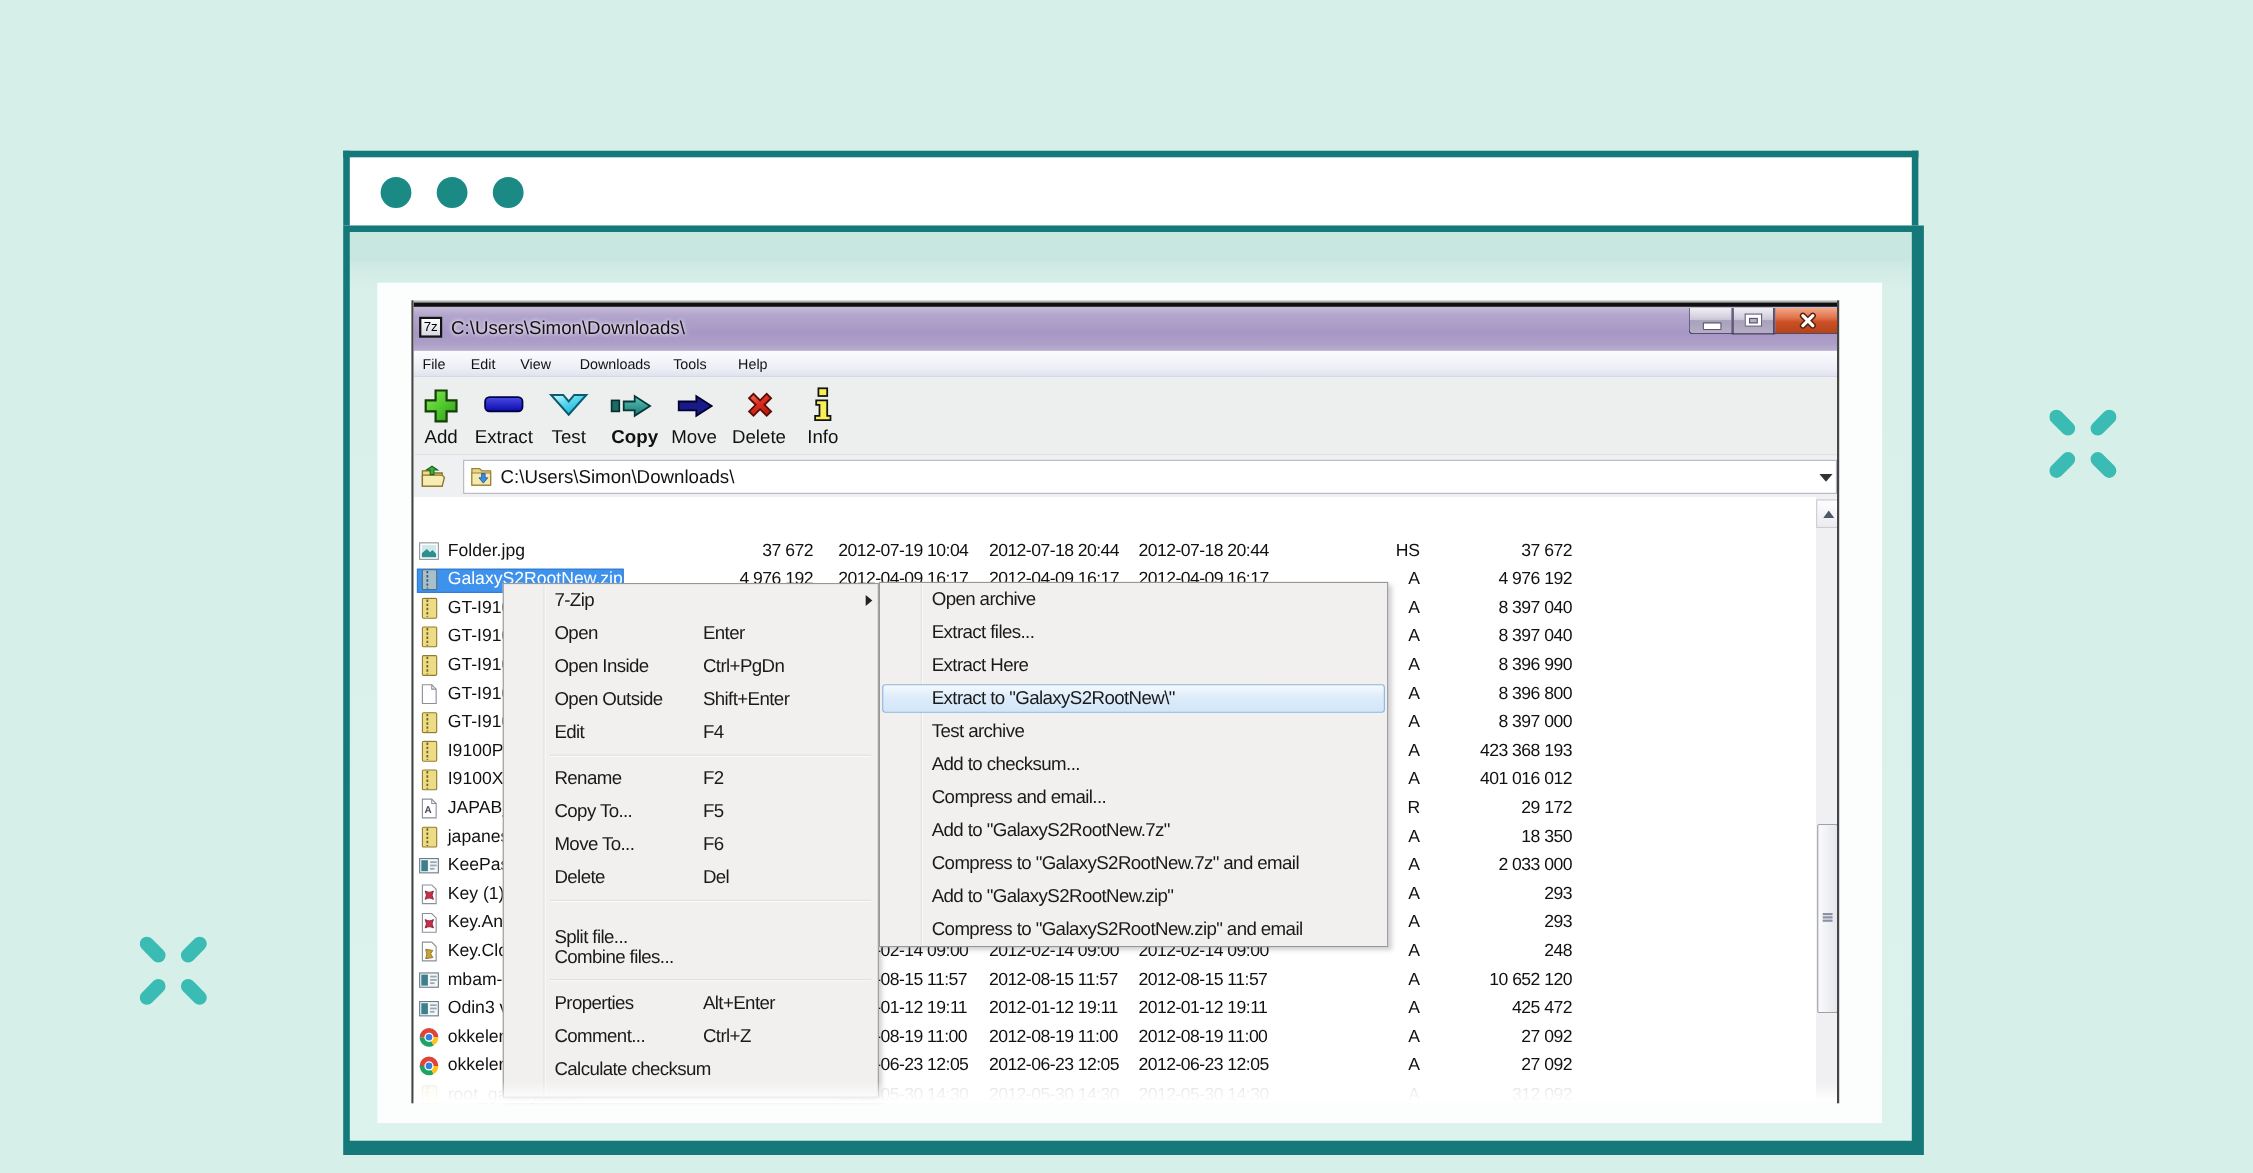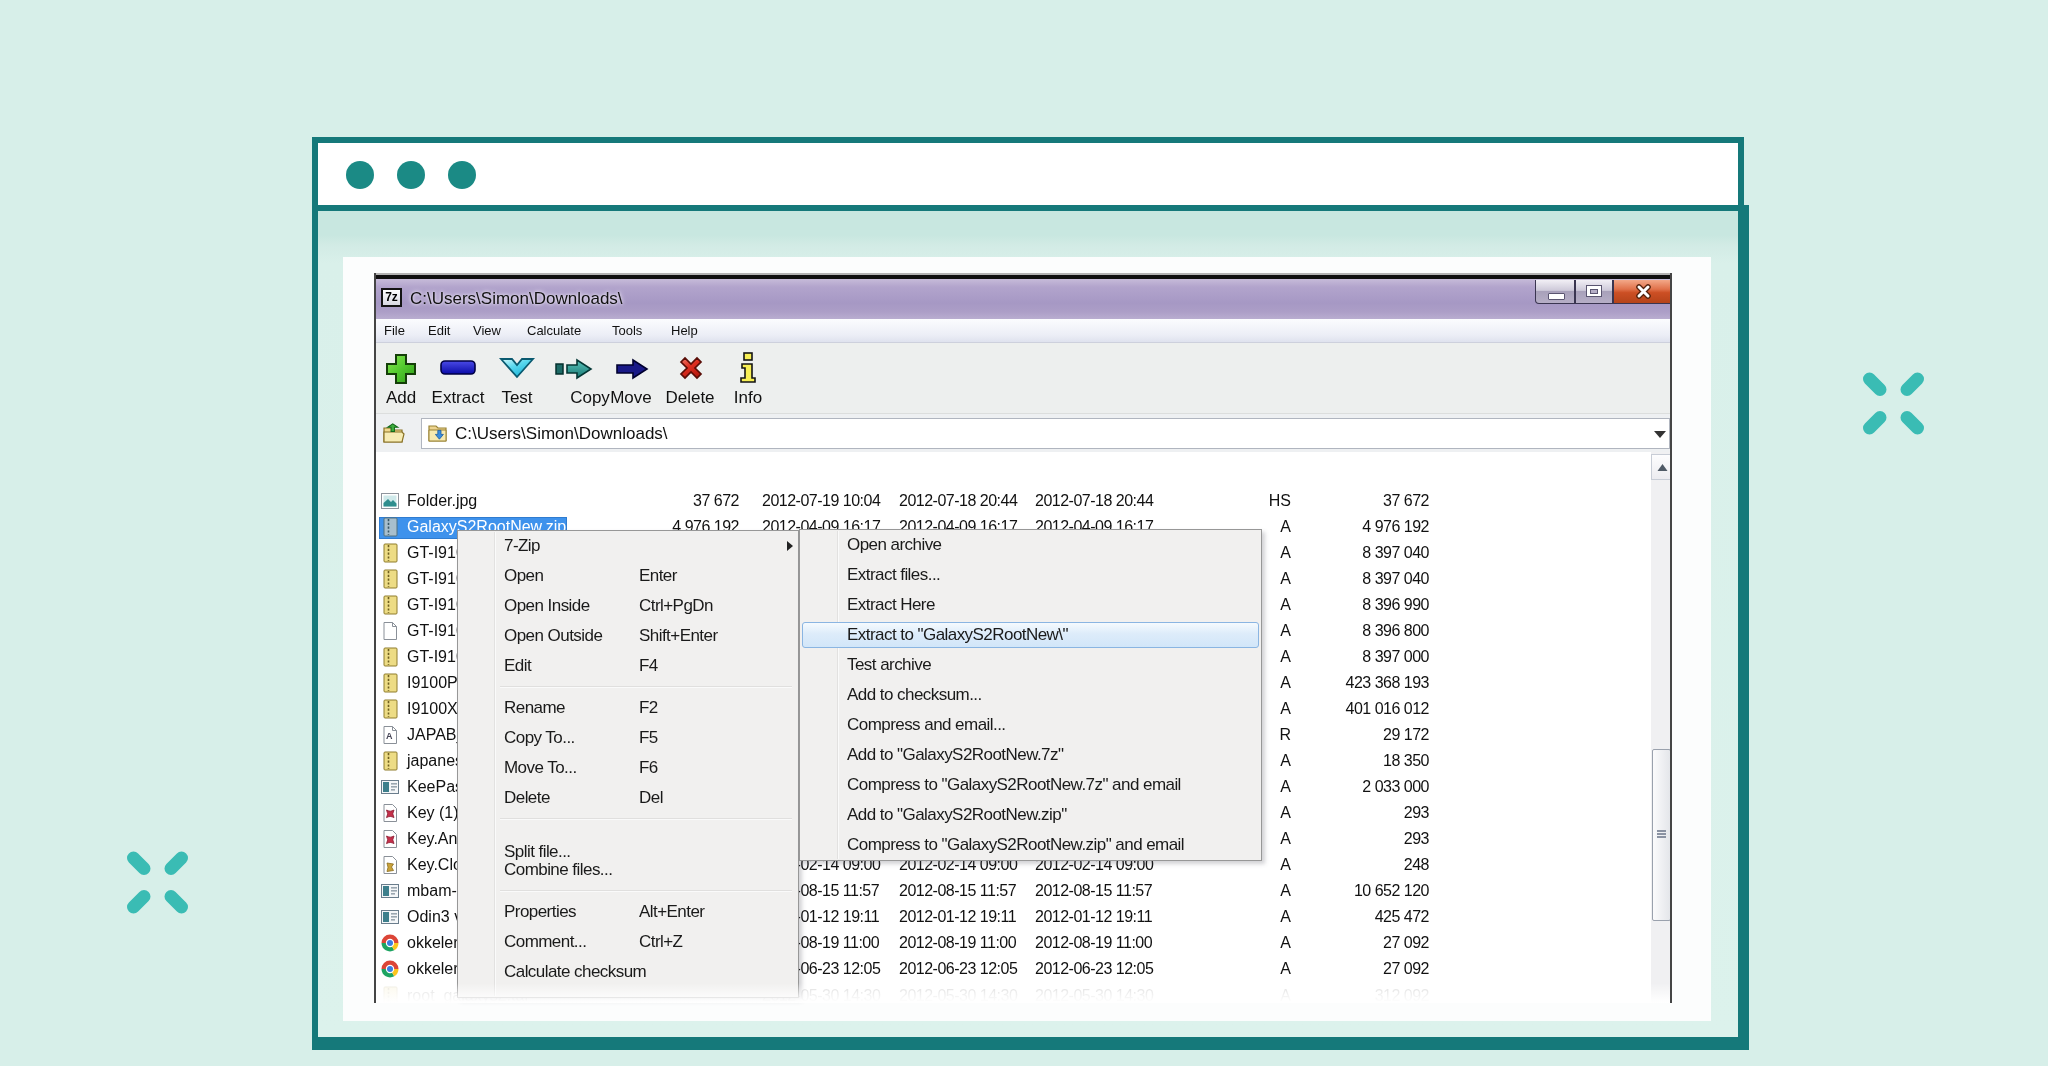--- a/index.html
+++ b/index.html
@@ -9,21 +9,21 @@
   #tbox{left:312px;top:137px;width:1432px;height:68px;background:#fff;border:6px solid #15797a;border-bottom:none;box-sizing:border-box;}
   .dot{position:absolute;top:18px;width:28px;height:28px;border-radius:50%;background:#1b8a85;}
   #bbox{left:312px;top:205px;width:1437px;height:845px;box-sizing:border-box;border:6px solid #15797a;border-right-width:11px;border-bottom-width:13px;background:linear-gradient(180deg,#c8e7e0 0px,#c8e7e0 24px,#d2ebe5 34px,#d9f0ea 52px,#dcf2ec 100%);}
   #panel{left:343px;top:257px;width:1368px;height:764px;background:#fcfdfd;}
   
   #win{left:374px;top:273px;width:1298px;height:730px;box-sizing:border-box;border-left:2px solid #454545;border-right:2px solid #454545;overflow:hidden;background:#fff;}
   #wtop1{left:0;top:0;width:1298px;height:2px;background:#b3b3b3;}
   #wtop2{left:0;top:2px;width:1298px;height:4px;background:#101010;}
   #wtitle{left:0;top:6px;width:1298px;height:40px;background:linear-gradient(180deg,#c6bbd9 0%,#b2a4cc 20%,#a698c4 60%,#ac9ec7 82%,#b9add0 100%);}
   #wtitle .ttext{position:absolute;left:34px;top:10px;font-size:17px;color:#111;text-shadow:0 0 3px #efe9f6,0 0 5px #efe9f6;}
-  #zicon{position:absolute;left:5px;top:9px;width:21px;height:19px;background:linear-gradient(180deg,#fff,#d8d8e2);border:2px solid #141414;box-sizing:border-box;font-weight:bold;font-size:12px;text-align:center;line-height:15px;color:#000;}
+  #zicon{position:absolute;left:5px;top:9px;width:21px;height:19px;background:linear-gradient(180deg,#fff,#d8d8e2);border:2px solid #141414;box-sizing:border-box;font-weight:normal;font-size:12px;text-align:center;line-height:15px;color:#000;}
   
   .wbtn{position:absolute;top:1px;height:24px;box-sizing:border-box;border:1px solid #3a3550;border-top:none;}
   #bmin{left:1159px;width:40px;background:linear-gradient(180deg,#f1eff5 0%,#cdc9d9 45%,#a8a1ba 50%,#b6aec6 100%);border-bottom-left-radius:4px;}
   #bmax{left:1199px;width:38px;background:linear-gradient(180deg,#f1eff5 0%,#cdc9d9 45%,#a8a1ba 50%,#b6aec6 100%);}
   #bcls{left:1237px;width:60px;background:linear-gradient(180deg,#f3a888 0%,#e0714a 40%,#cc4f24 55%,#b5431a 100%);border-bottom-right-radius:4px;}
   
   #wmenu{left:0;top:46px;width:1298px;height:24px;background:linear-gradient(180deg,#fbfcfe 0%,#eceef6 70%,#dfe2ee 100%);border-bottom:1px solid #cdd0dc;box-sizing:border-box;}
   #wmenu span{position:absolute;top:0;line-height:23px;font-size:13px;color:#111;}
   
   #wtool{left:0;top:70px;width:1298px;height:71px;background:#edefee;border-bottom:1px solid #dcdedd;box-sizing:border-box;}
@@ -116,21 +116,21 @@
           <g stroke="#fff" stroke-width="3" stroke-linecap="round">
             <path d="M5 4 L14 13 M14 4 L5 13" fill="none"></path>
           </g>
         </svg>
       </div>
     </div>
     <div class="abs" id="wmenu">
       <span style="left:8px;">File</span>
       <span style="left:52px;">Edit</span>
       <span style="left:97px;">View</span>
-      <span style="left:151px;">Calculate</span>
+      <span style="left:151px;">Downloads</span>
       <span style="left:236px;">Tools</span>
       <span style="left:295px;">Help</span>
     </div>
     <div class="abs" id="wtool">
       <svg class="ticon" style="left:9px;top:10px;" width="32" height="32" viewBox="0 0 32 32">
         <defs>
           <linearGradient id="gadd" x1="0" y1="0" x2="1" y2="1">
             <stop offset="0" stop-color="#8be953"></stop>
             <stop offset="0.5" stop-color="#52c92e"></stop>
             <stop offset="1" stop-color="#2f9a18"></stop>
@@ -180,21 +180,21 @@
         </defs>
         <path d="M6 8 L10 4 L16 10 L22 4 L26 8 L20 14 L26 20 L22 24 L16 18 L10 24 L6 20 L12 14 Z" fill="url(#gdel)" stroke="#5a0d06" stroke-width="1.7"></path>
       </svg>
       <svg class="ticon" style="left:363px;top:8px;" width="18" height="34" viewBox="0 0 18 34">
         <rect x="5" y="2" width="8" height="7" fill="#f7ef55" stroke="#141414" stroke-width="1.6"></rect>
         <path d="M3 13 h10 v14 h3 v4 H2 v-4 h4 v-10 H3 z" fill="#f7ef55" stroke="#141414" stroke-width="1.6"></path>
       </svg>
       <div class="tlabel" style="left:-20px;">Add</div>
       <div class="tlabel" style="left:37px;">Extract</div>
       <div class="tlabel" style="left:96px;">Test</div>
-      <div class="tlabel" style="left:169px;">Copy</div>
+      <div class="tlabel" style="left:156px;font-weight:bold;">Copy</div>
       <div class="tlabel" style="left:210px;">Move</div>
       <div class="tlabel" style="left:269px;">Delete</div>
       <div class="tlabel" style="left:327px;">Info</div>
     </div>
     <div class="abs" id="waddr">
       <svg class="abs" style="left:6px;top:8px;" width="24" height="24" viewBox="0 0 24 24">
         <path d="M2 6 h7 l2 2 h9 v12 H2 z" fill="#f0d98c" stroke="#8a7326" stroke-width="1.2"></path>
         <path d="M2 10 h18 l2 2 -2 8 H2 z" fill="#f7ecb4" stroke="#8a7326" stroke-width="1.2"></path>
         <path d="M13 10 V5 l-4 0 6 -4 6 4 -4 0 v5 z" fill="#3fae3f" stroke="#14691a" stroke-width="1.2" transform="translate(-2,1) scale(0.85)"></path>
       </svg>

